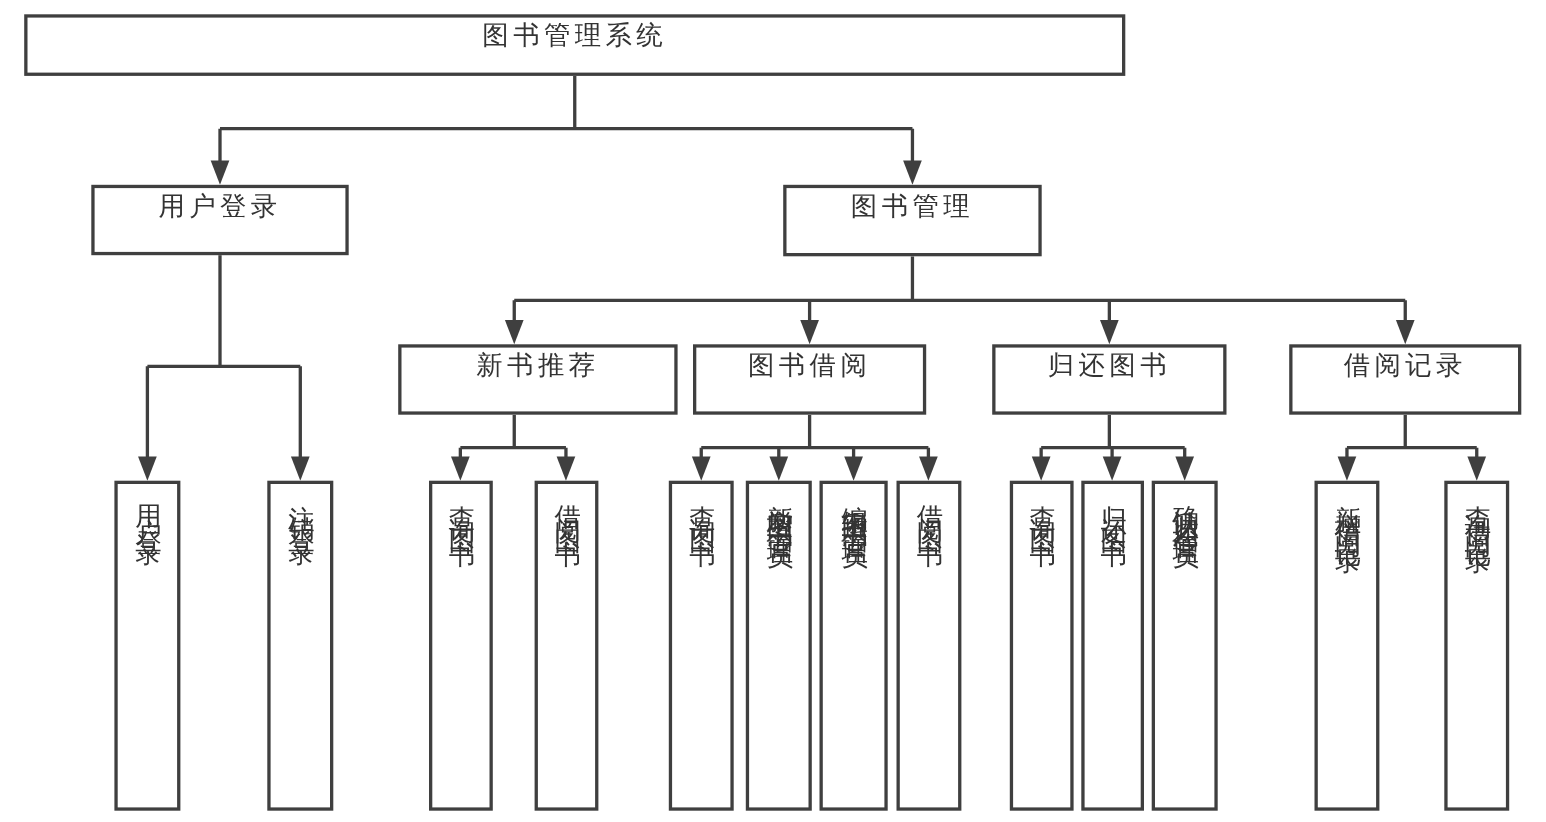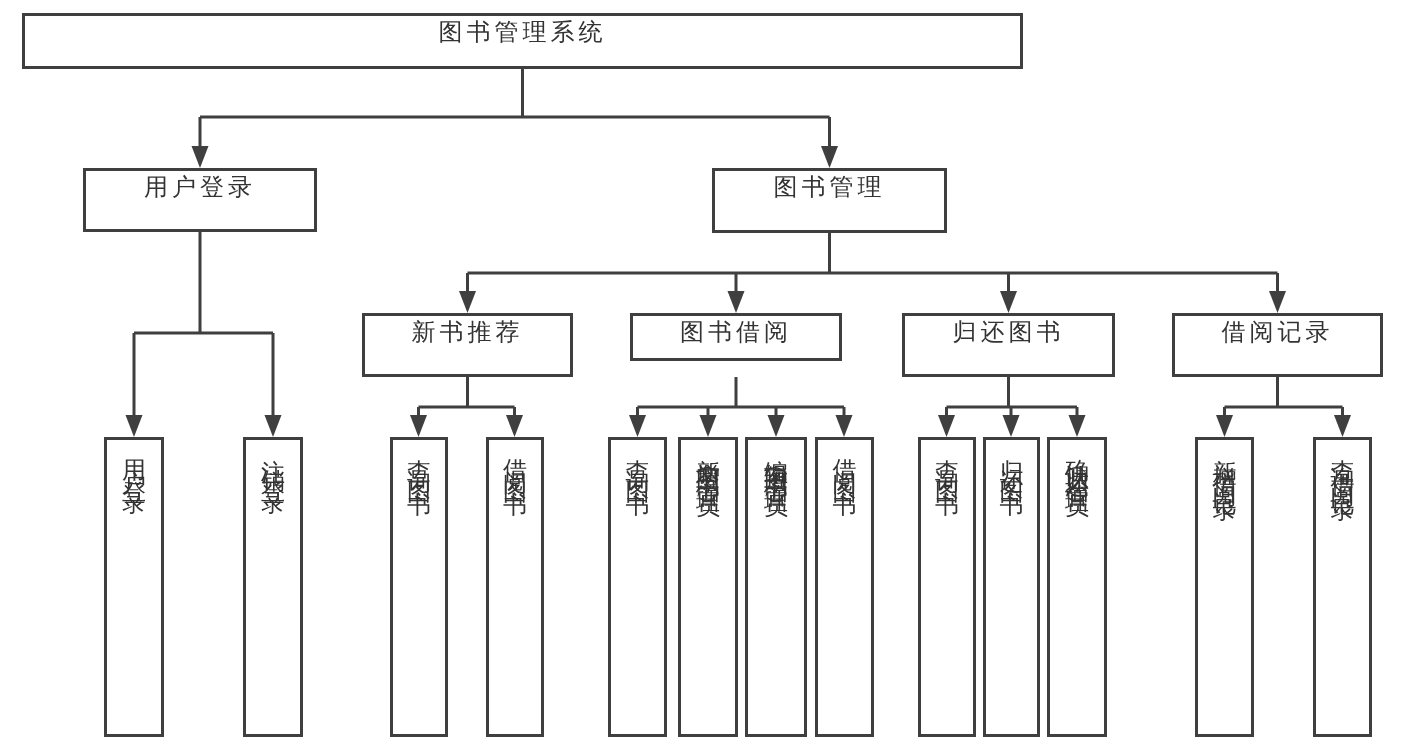--- a/index.html
+++ b/index.html
@@ -79,24 +79,24 @@
     <span class="htxt">图书管理系统</span>
   </div>
 
   <div class="node h-node" style="left:83px;top:168px;width:234px;height:64px">
     <span class="htxt">用户登录</span>
   </div>
   <div class="node h-node" style="left:712px;top:168px;width:235px;height:65px">
     <span class="htxt">图书管理</span>
   </div>
 
-  <div class="node h-node" style="left:362px;top:313px;width:211px;height:64px">
+  <div class="node h-node" style="left:362px;top:313px;width:254px;height:64px">
     <span class="htxt">新书推荐</span>
   </div>
-  <div class="node h-node" style="left:630px;top:313px;width:212px;height:48px">
+  <div class="node h-node" style="left:630px;top:313px;width:212px;height:64px">
     <span class="htxt">图书借阅</span>
   </div>
   <div class="node h-node" style="left:902px;top:313px;width:213px;height:64px">
     <span class="htxt">归还图书</span>
   </div>
   <div class="node h-node" style="left:1172px;top:313px;width:211px;height:64px">
     <span class="htxt">借阅记录</span>
   </div>
 
   <div class="node v-node v4" style="left:104px;top:437px;width:60px;height:300px">

